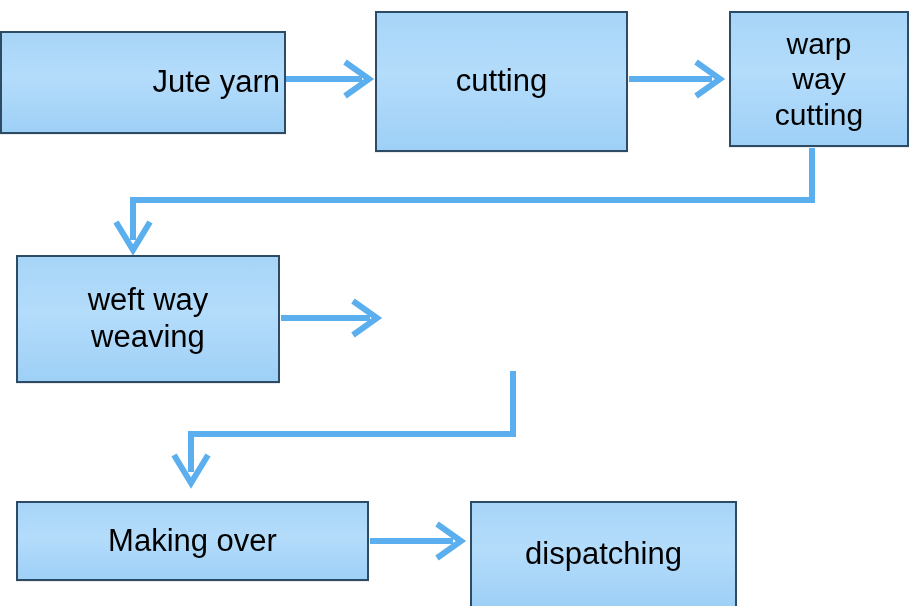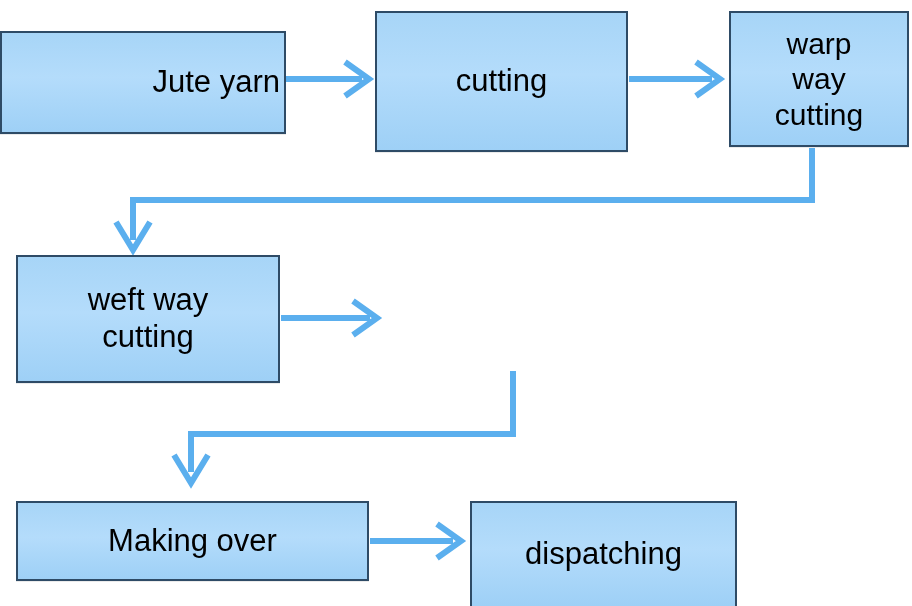--- a/index.html
+++ b/index.html
@@ -101,21 +101,21 @@
   </div>
 
   <div class="node" id="node-warp-cut">
     <span class="label">warp
 way
 cutting</span>
   </div>
 
   <div class="node" id="node-weft-cut">
     <span class="label">weft way
-cutting</span>
+weaving</span>
   </div>
 
 
   <div class="node" id="node-turning">
     <span class="label">Making over</span>
   </div>
 
   <div class="node" id="node-dispatching">
     <span class="label">dispatching</span>
   </div>

